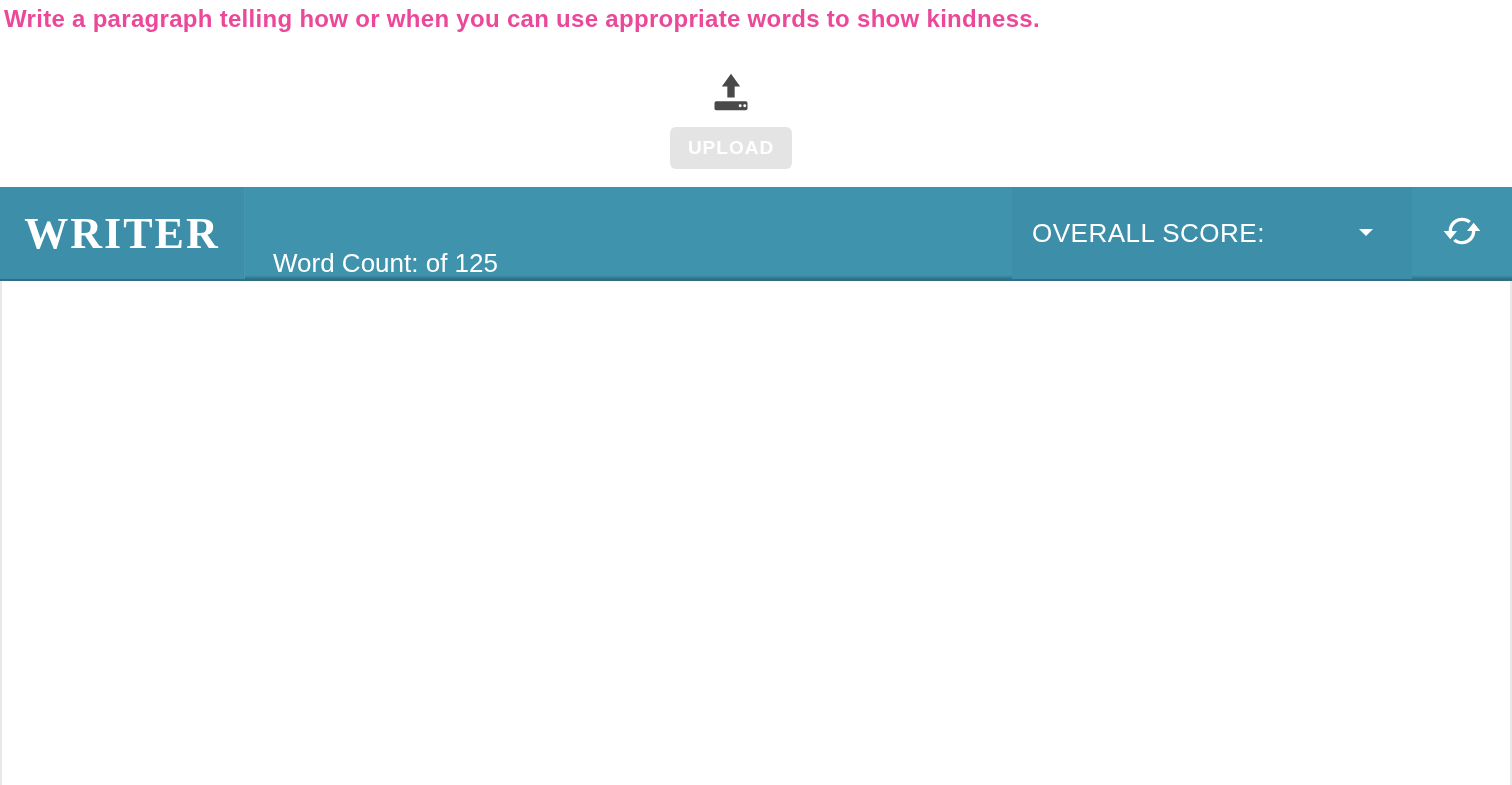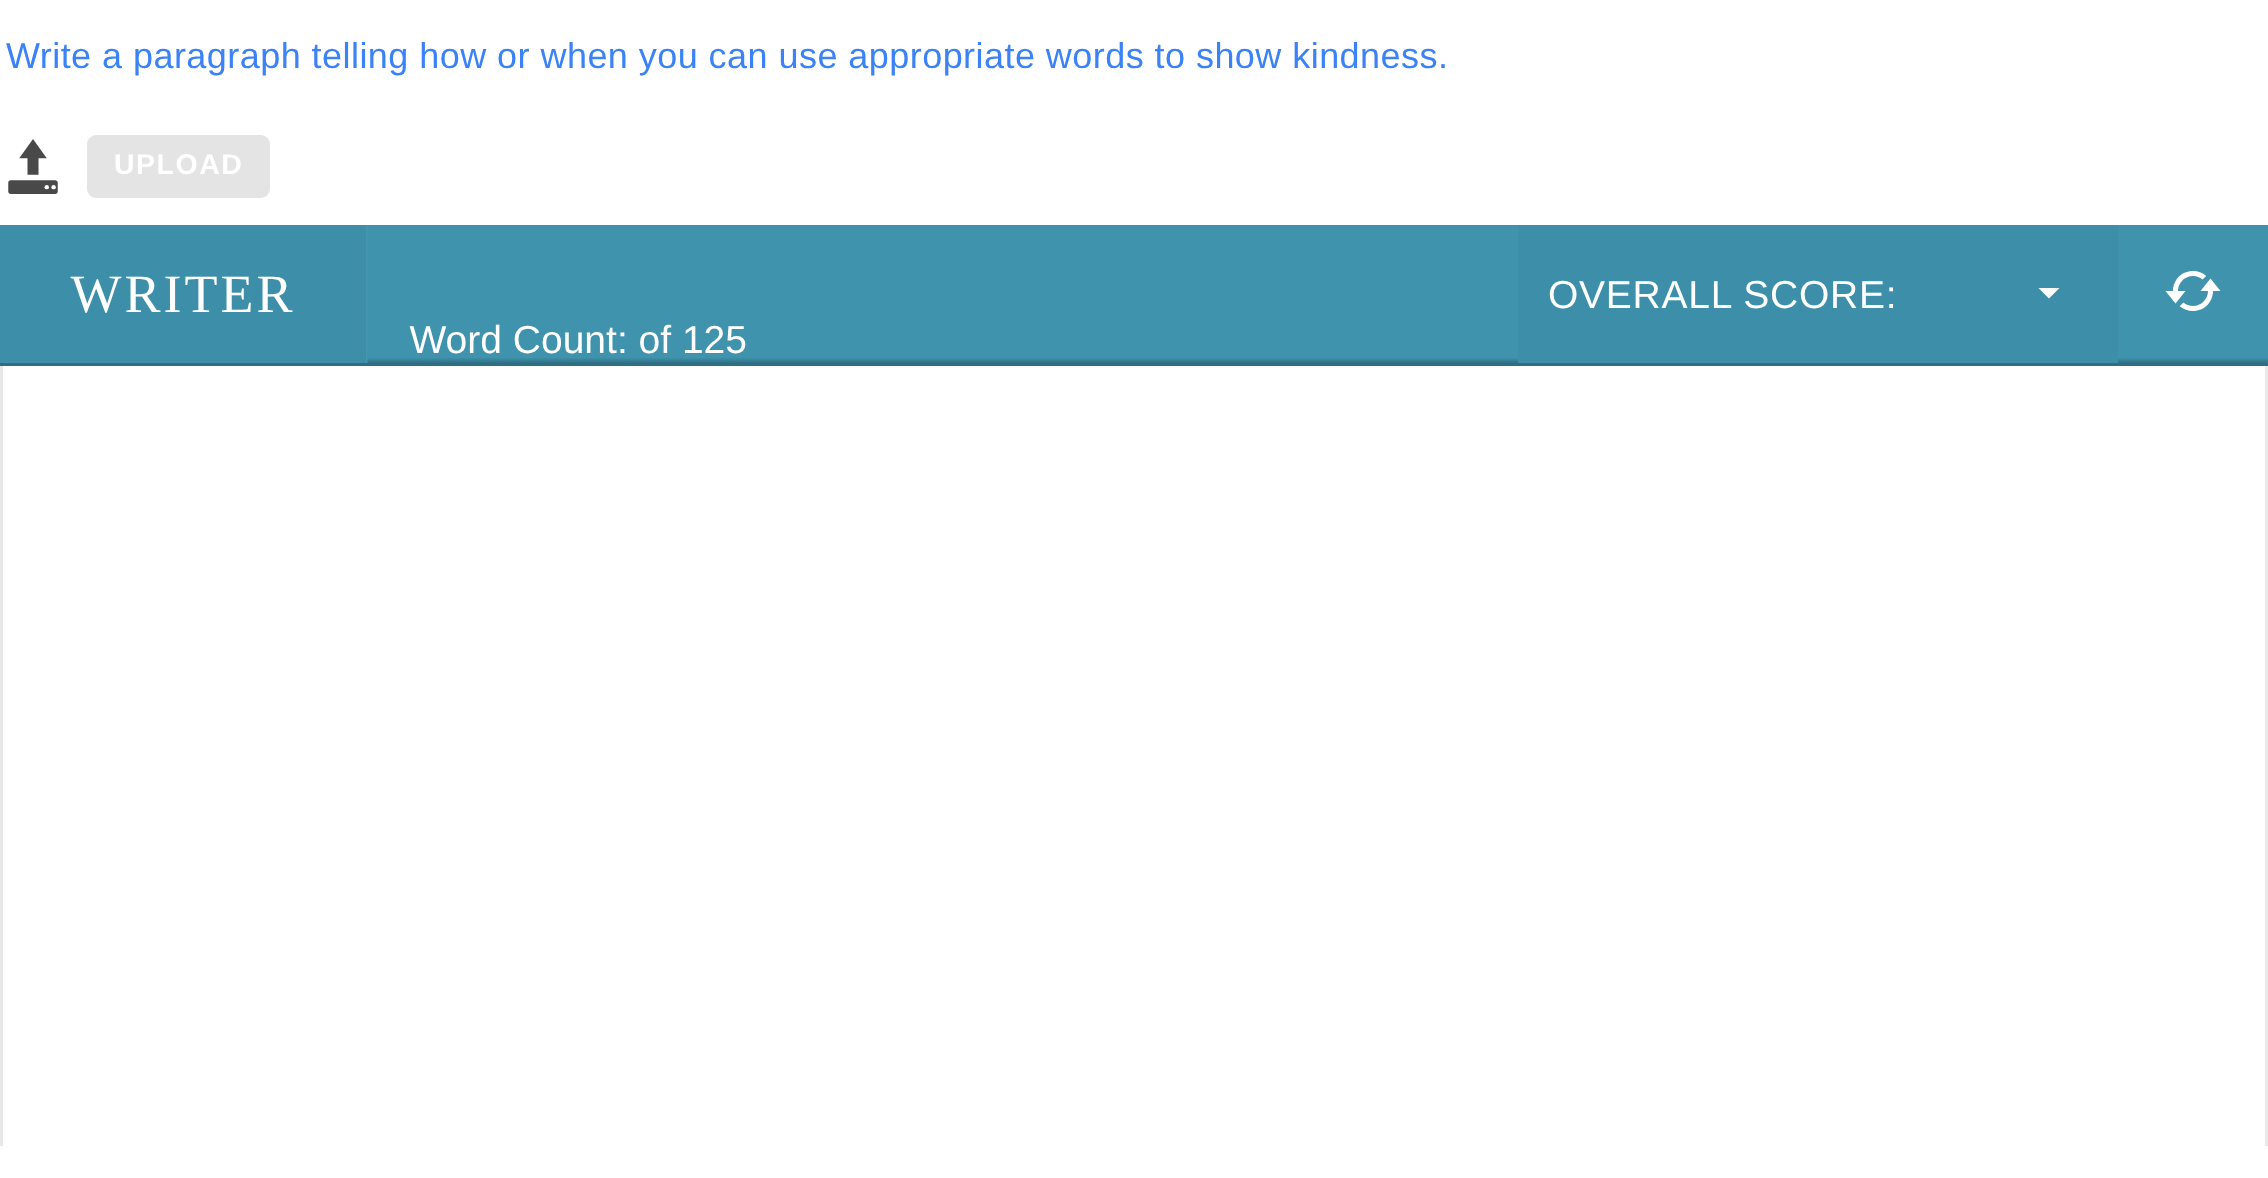--- a/index.html
+++ b/index.html
@@ -9,31 +9,32 @@
     }
     body {
       font-family: Verdana, Geneva, sans-serif;
       background: #ffffff;
       width: 1512px;
       height: 785px;
       overflow: hidden;
     }
     .prompt-text {
       font-size: 24px;
-      font-weight: normal;
-      color: #3b82f6;
-      padding: 24px 0 0 4px;
+      font-weight: bold;
+      color: #ec4899;
+      padding: 5px 0 0 4px;
       letter-spacing: 0.3px;
     }
     .upload-row {
       display: flex;
-      justify-content: flex-start;
+      justify-content: center;
       align-items: center;
       padding: 38px 50px 18px 0;
       gap: 14px;
+      flex-direction: column;
     }
     .upload-icon {
       width: 44px;
       height: 42px;
       display: flex;
       align-items: center;
       justify-content: center;
     }
     .upload-button {
       background: #e4e4e4;
@@ -58,23 +59,23 @@
     .writer-title-cell {
       width: 245px;
       display: flex;
       align-items: center;
       justify-content: center;
       border-right: 1px solid rgba(255,255,255,0.06);
       background: #3d8fa9;
     }
     .writer-title {
       font-family: 'Times New Roman', Times, serif;
-      font-size: 36px;
+      font-size: 44px;
       letter-spacing: 2px;
-      font-weight: 400;
+      font-weight: 700;
     }
     .word-count-cell {
       flex: 1;
       display: flex;
       align-items: flex-end;
       padding-left: 28px;
       font-family: Arial, Helvetica, sans-serif;
       font-size: 26px;
       font-weight: 400;
     }

